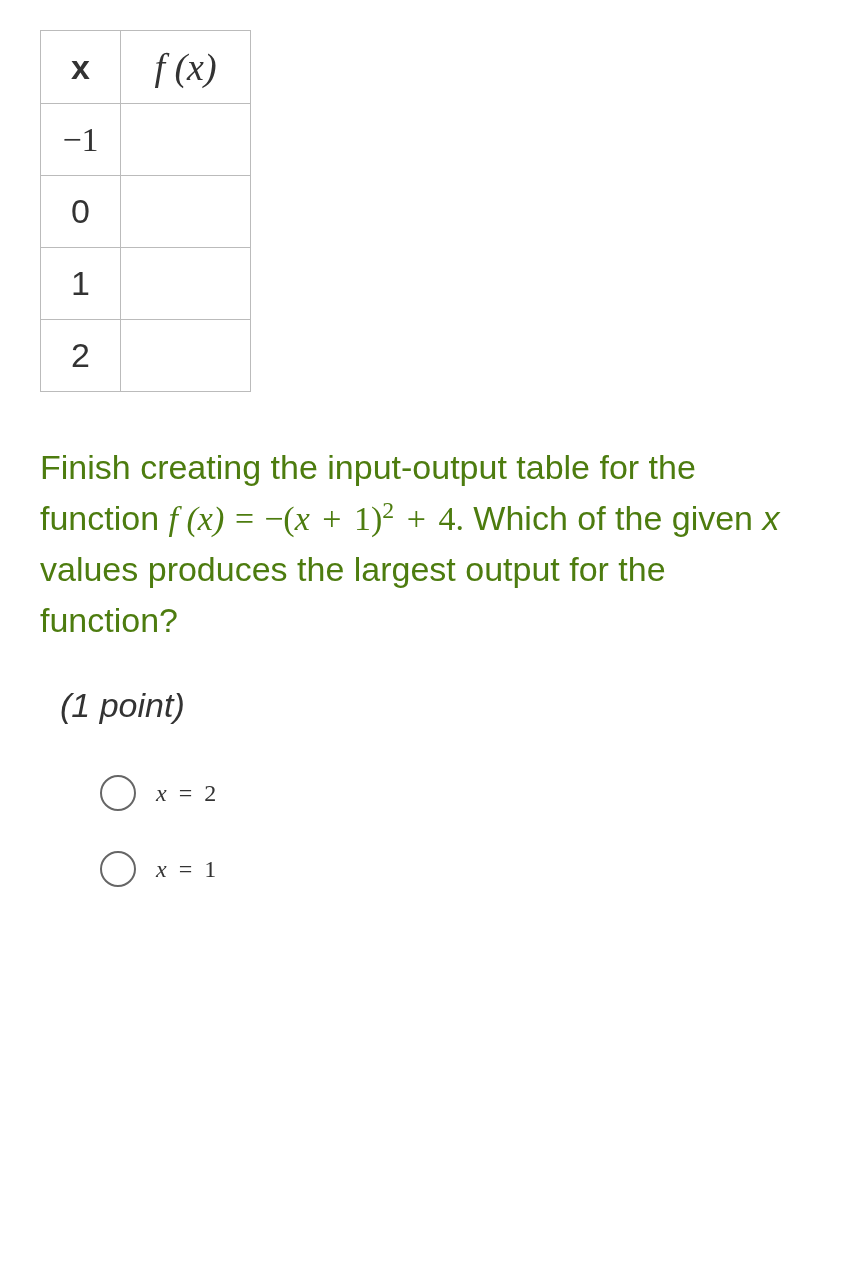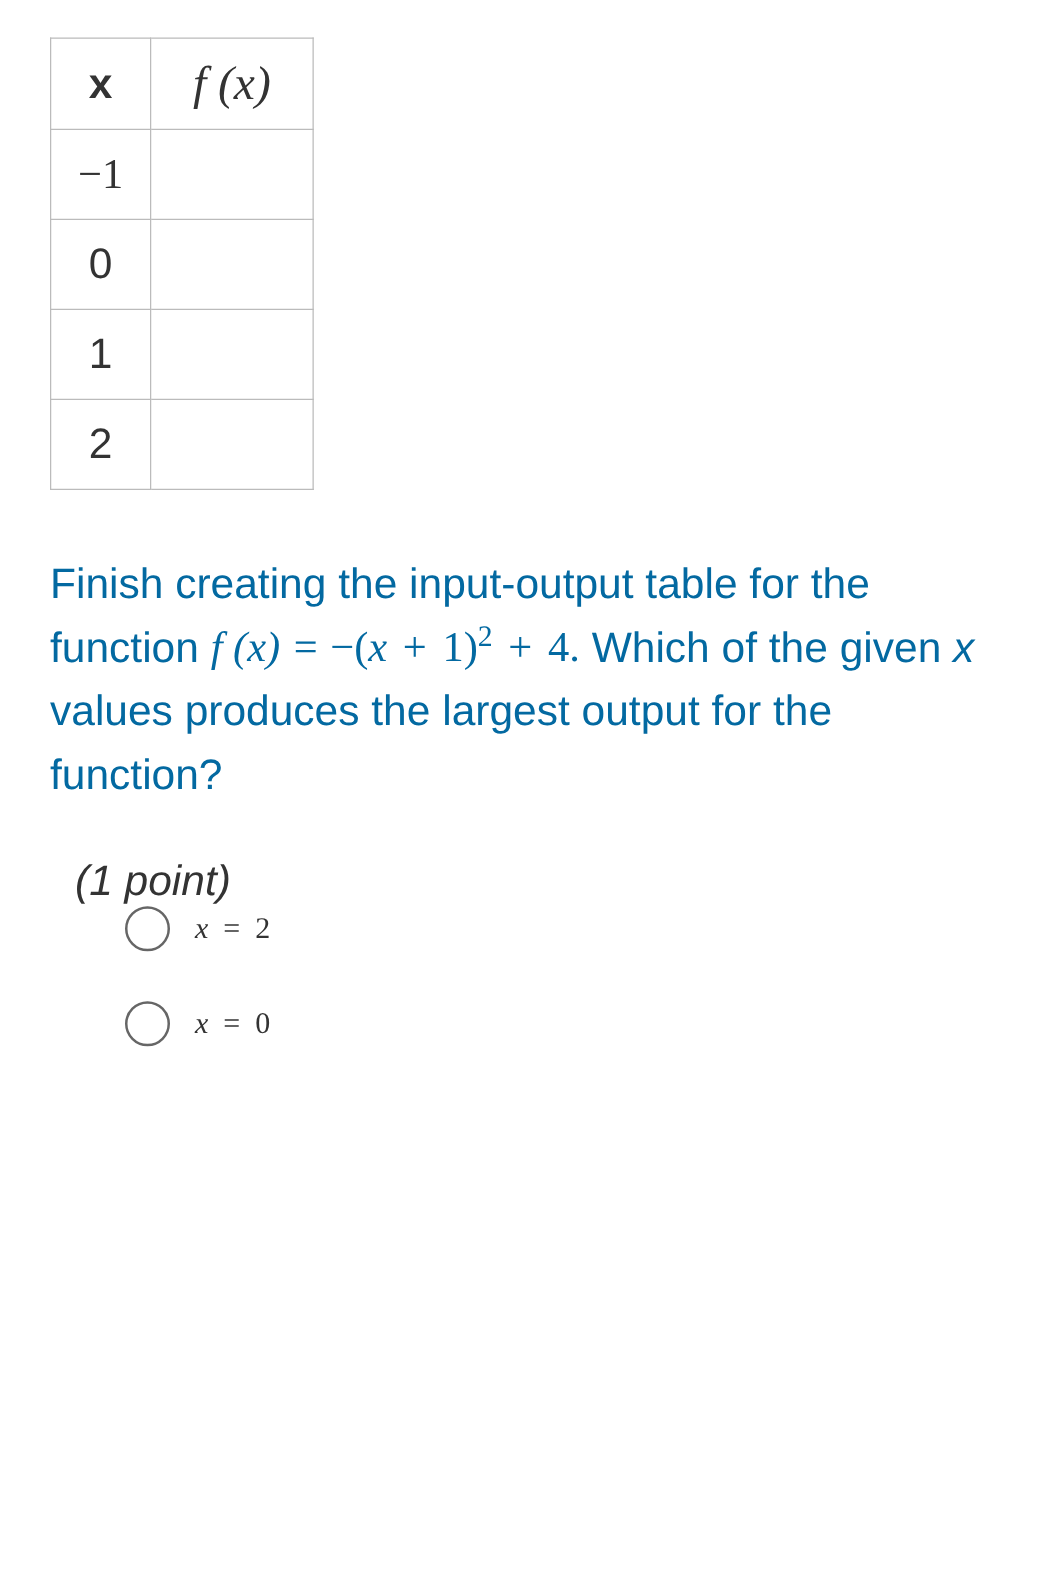--- a/index.html
+++ b/index.html
@@ -40,21 +40,21 @@
     .data-table td.x-val {
       font-family: -apple-system, Helvetica, Arial, sans-serif;
       font-size: 34px;
     }
     .data-table td.fx-val {
       min-width: 130px;
     }
     .question-text {
       font-size: 34px;
       line-height: 1.5;
-      color: #0369a1;
+      color: #4d7c0f;
       margin-bottom: 40px;
     }
     .math {
       font-family: 'Times New Roman', serif;
       font-style: italic;
     }
     .math .paren {
       font-style: normal;
     }
     .math .num {
@@ -69,20 +69,21 @@
       vertical-align: super;
       font-style: normal;
     }
     .italic-x {
       font-style: italic;
     }
     .points {
       font-size: 34px;
       font-style: italic;
       margin-left: 20px;
+      margin-bottom: 50px;
     }
     .options {
       margin-left: 60px;
     }
     .option {
       display: flex;
       align-items: center;
       margin-bottom: 40px;
       cursor: pointer;
     }
@@ -148,16 +149,16 @@
 <div class="options">
   <div class="option">
     <div class="radio"></div>
     <div class="option-label">
       <span class="var">x</span><span class="eq"> = </span><span>2</span>
     </div>
   </div>
   <div class="option">
     <div class="radio"></div>
     <div class="option-label">
-      <span class="var">x</span><span class="eq"> = </span><span>0</span>
+      <span class="var">x</span><span class="eq"> = </span><span>1</span>
     </div>
   </div>
 </div>
 
 </body></html>

